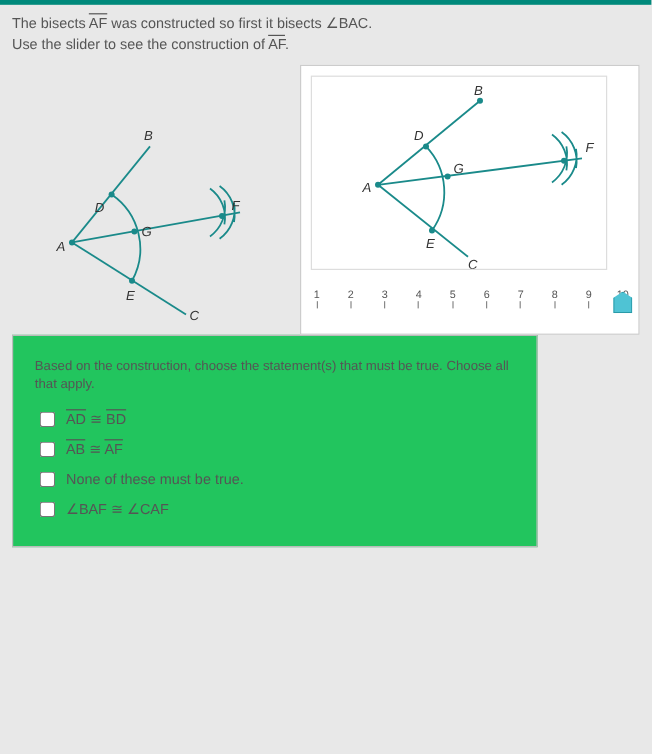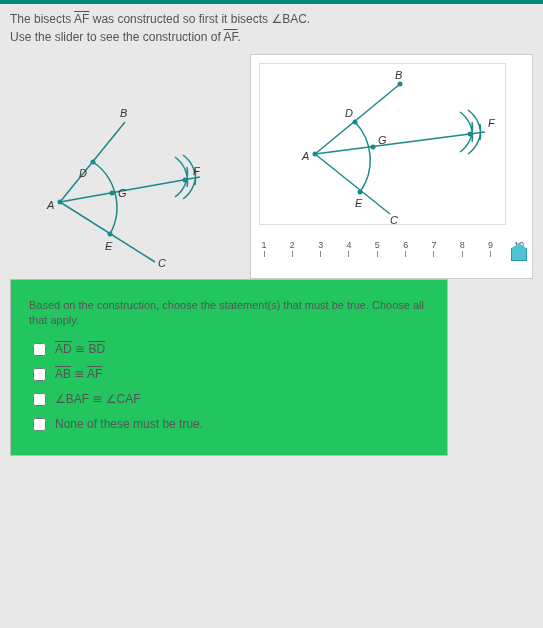--- a/index.html
+++ b/index.html
@@ -147,22 +147,22 @@
         <label class="opt">
           <input type="checkbox" style="">
           <span><span class="ov">AD</span> ≅ <span class="ov">BD</span></span>
         </label>
         <label class="opt">
           <input type="checkbox" style="">
           <span><span class="ov">AB</span> ≅ <span class="ov">AF</span></span>
         </label>
         <label class="opt">
           <input type="checkbox" style="">
-          <span>∠BAF ≅ ∠CAF</span>
+          <span>None of these must be true.</span>
         </label>
         <label class="opt">
           <input type="checkbox" style="">
-          <span>None of these must be true.</span>
+          <span>∠BAF ≅ ∠CAF</span>
         </label>
       </div>
 </div>
 
 </div>
 
 </body></html>

